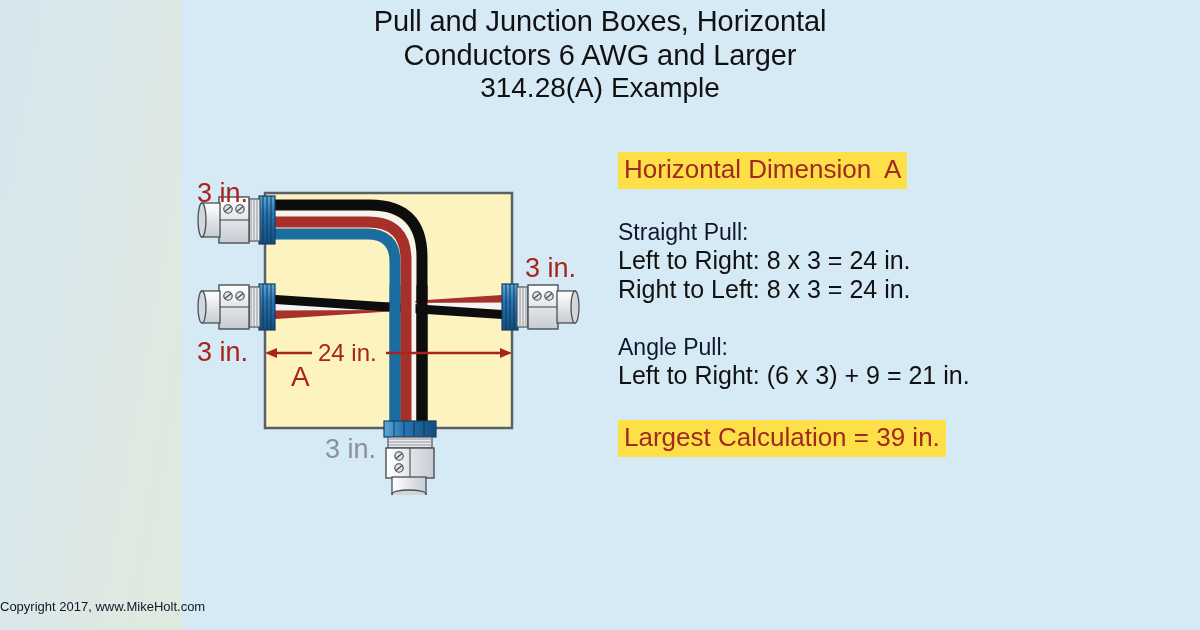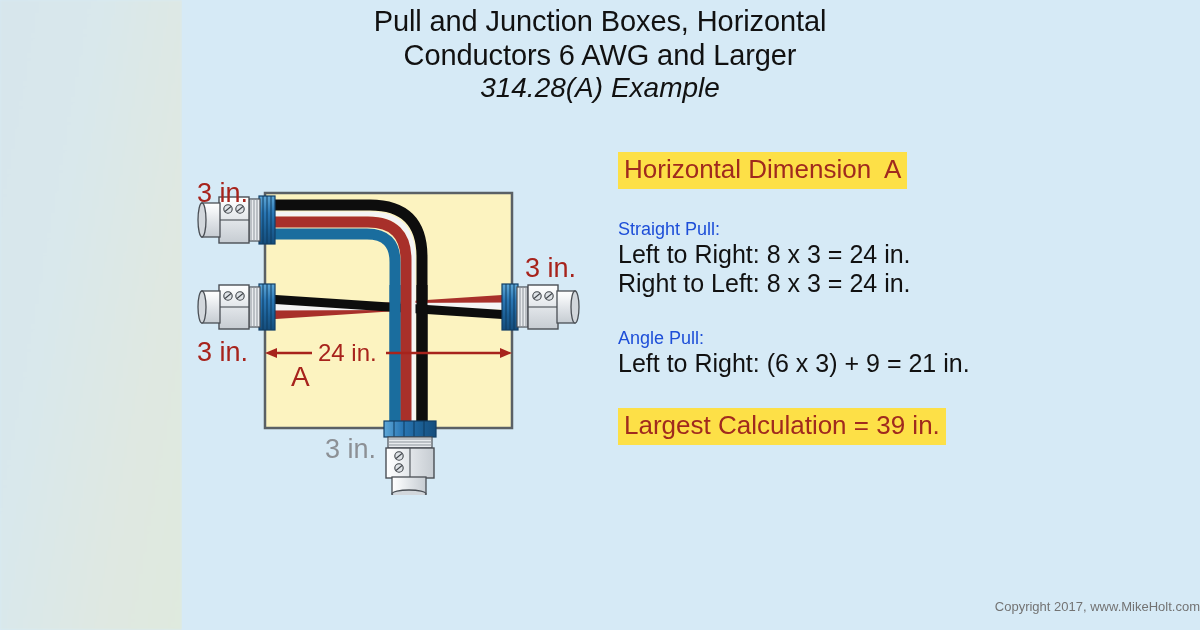--- a/index.html
+++ b/index.html
@@ -39,58 +39,57 @@
     line-height: 1.16;
     color: #111111;
     z-index: 5;
   }
   #title-line1, #title-line2 {
     font-size: 29px;
     letter-spacing: -0.1px;
   }
   #title-line3 {
     font-size: 28px;
-    font-style: italic;
   }
 
   
   #info-panel {
     position: absolute;
     left: 618px; top: 152px;
     width: 500px;
     z-index: 5;
   }
   .hl {
     display: inline-block;
     background: #fde047;
     color: #a02a1e;
     font-size: 26px;
     padding: 2px 6px 4px 6px;
     white-space: pre;
   }
   .sec-head {
-    color: #1d4ed8;
-    font-size: 18px;
+    color: #0f172a;
+    font-size: 23px;
     margin-top: 0;
   }
   .calc-line {
     color: #111111;
     font-size: 25px;
     white-space: pre;
   }
   .gap-lg { height: 30px; }
 
   
   #footer {
     position: absolute;
     left: 0; bottom: 16px;
     width: 1200px;
-    text-align: right;
+    text-align: left;
     font-size: 13px;
-    color: #737373;
+    color: #0f172a;
     z-index: 5;
   }
 
   
   #diagram {
     position: absolute;
     left: 180px; top: 165px;
     width: 420px; height: 330px;
     z-index: 4;
   }

